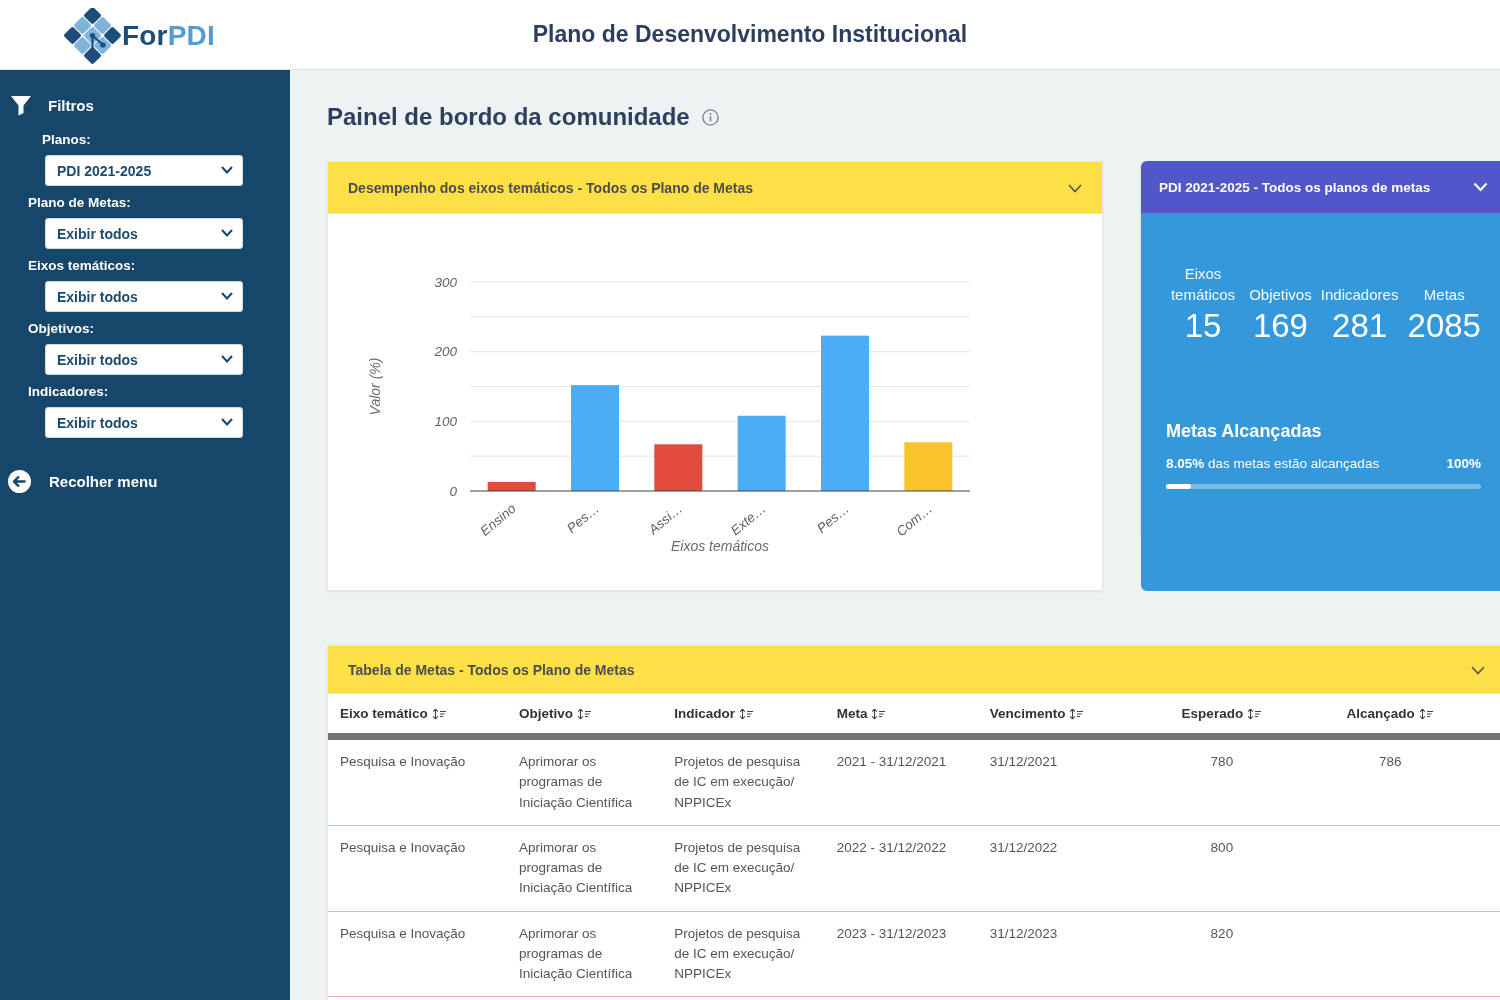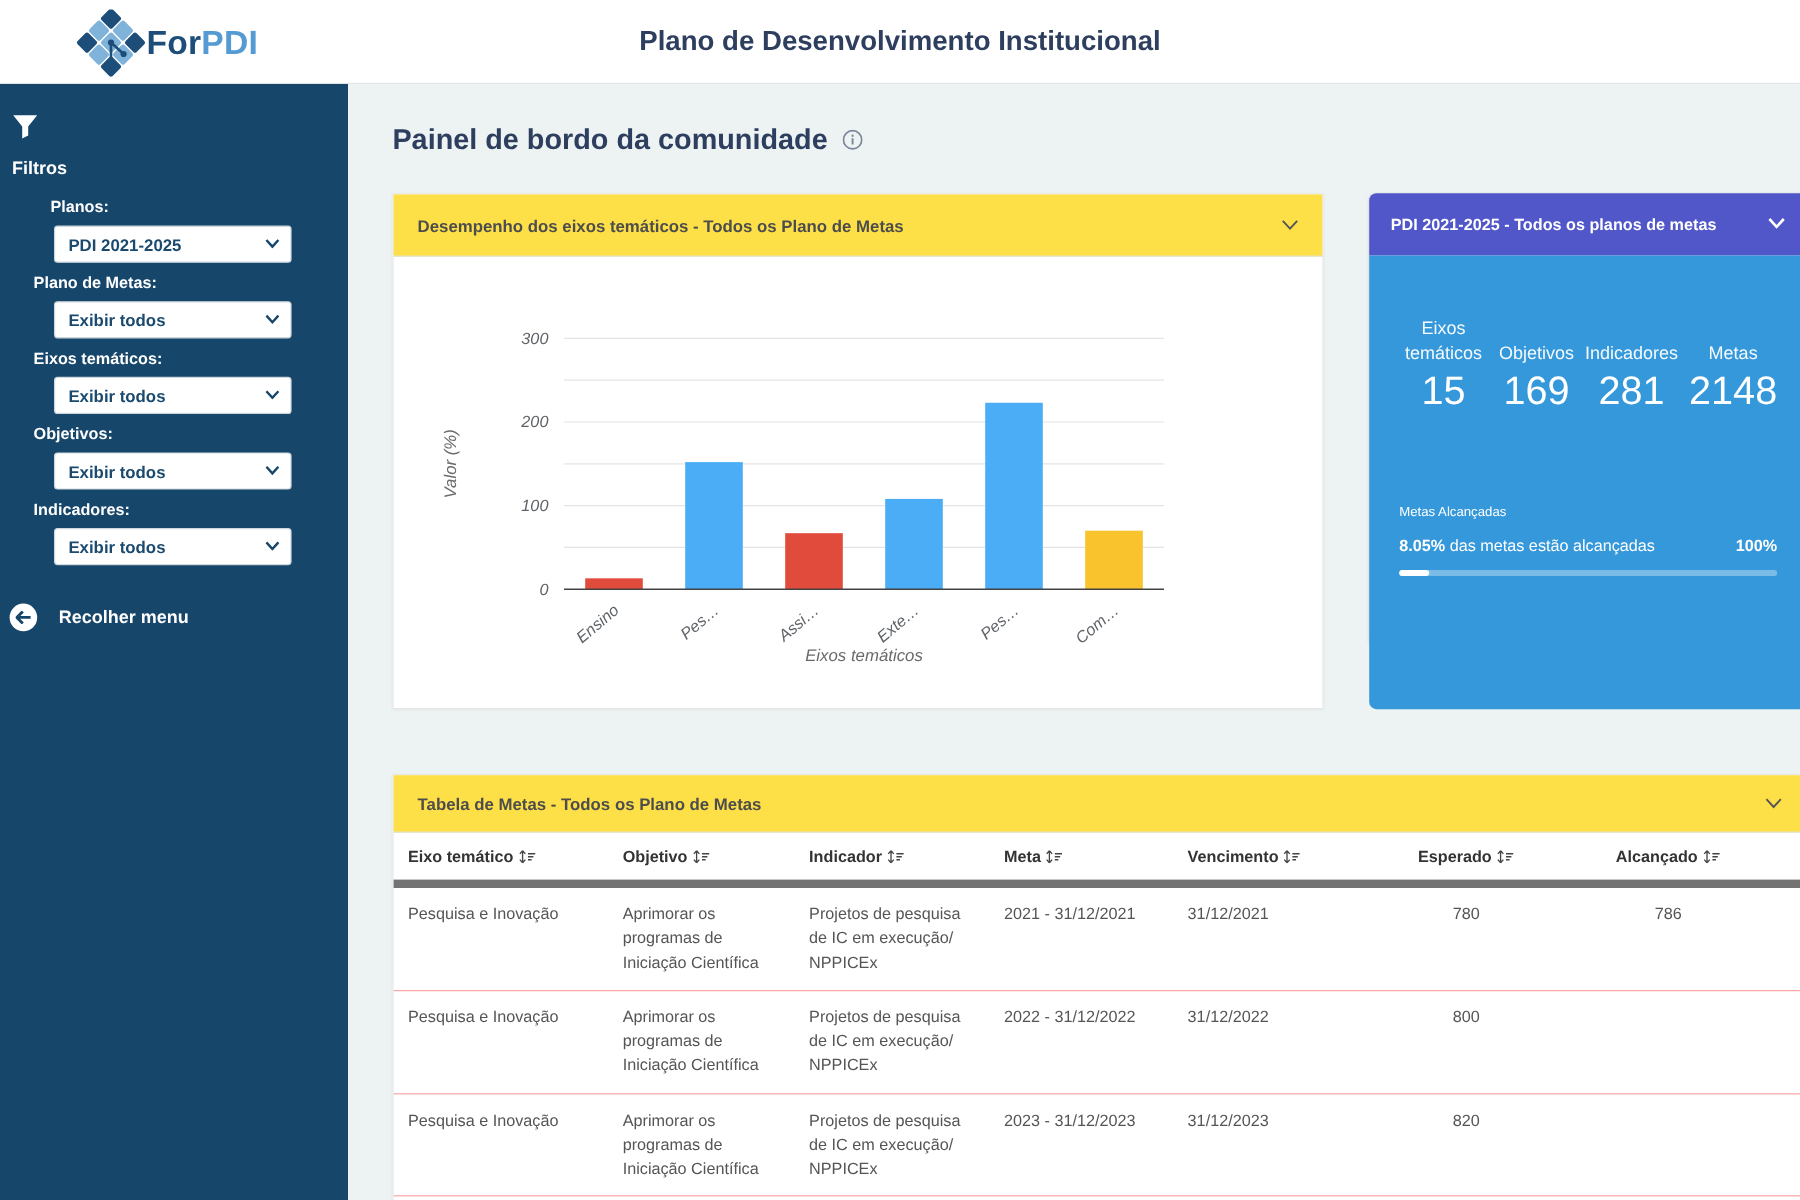--- a/index.html
+++ b/index.html
@@ -18,21 +18,21 @@
   .logo-pdi { color: #559BD3; }
   .topbar-title {
     width: 100%; text-align: center; font-size: 23px; font-weight: bold; color: #2D3E5F;
   }
 
   
   .sidebar {
     position: absolute; left: 0; top: 70px; width: 290px; height: 930px;
     background: #17466B; color: #fff;
   }
-  .filters-head { display: flex; gap: 16px; padding: 24px 0 0 10px; flex-direction: column; }
+  .filters-head { display: flex; align-items: center; gap: 16px; padding: 24px 0 0 10px; }
   .filters-head .f-label { font-size: 15px; font-weight: bold; }
   .filter-fields { padding-left: 28px; margin-top: 16px; }
   .filter-field { margin-bottom: 9px; }
   .filter-field .f-lab { display: block; font-size: 13.5px; font-weight: bold; margin-bottom: 8px; }
   .filter-field:first-child .f-lab { margin-left: 14px; }
   .select-box {
     position: relative; margin-left: 17px; width: 198px; height: 31px;
     background: #ffffff; border-radius: 3px; border: 1px solid #cfd8dc;
     display: flex; align-items: center; padding: 0 28px 0 11px;
     font-size: 14px; font-weight: 600; color: #1B4A6F; cursor: pointer;
@@ -73,21 +73,21 @@
     display: flex; align-items: center; justify-content: space-between;
     padding: 0 18px; cursor: pointer;
   }
   .summary-header .ph-title { font-size: 13.5px; font-weight: bold; color: #ffffff; }
   .summary-body { height: 378px; border-radius: 0 0 6px 6px; padding: 50px 25px 0; color: #fff; }
   .stats-row { display: flex; justify-content: space-between; align-items: flex-end; }
   .stat-item { display: flex; flex-direction: column; align-items: center; }
   .stat-label { font-size: 15px; color: rgba(255,255,255,0.95); text-align: center; line-height: 1.4; }
   .stat-value { font-size: 33px; margin-top: 2px; }
   .goals { margin-top: 76px; }
-  .goals-title { font-size: 11px; font-weight: normal; }
+  .goals-title { font-size: 18px; font-weight: bold; }
   .goals-line { display: flex; justify-content: space-between; font-size: 13.5px; margin-top: 14px; }
   .goals-line b { font-size: 13.5px; }
   .progress-track {
     margin-top: 13px; height: 5px; border-radius: 3px; background: rgba(255,255,255,0.35);
     position: relative;
   }
   .progress-fill { position: absolute; left: 0; top: 0; height: 5px; border-radius: 3px; background: #ffffff; }
 
   
   .table-panel {
@@ -271,21 +271,21 @@
             <div class="stat-item">
               <div class="stat-label">Objetivos</div>
               <div class="stat-value">169</div>
             </div>
             <div class="stat-item">
               <div class="stat-label">Indicadores</div>
               <div class="stat-value">281</div>
             </div>
             <div class="stat-item">
               <div class="stat-label">Metas</div>
-              <div class="stat-value">2148</div>
+              <div class="stat-value">2085</div>
             </div>
           </div>
         <div class="goals">
           <div class="goals-title">Metas Alcançadas</div>
           <div class="goals-line">
             <span><b>8.05%</b><span> das metas estão alcançadas</span></span>
             <b>100%</b>
           </div>
           <div class="progress-track">
             <div class="progress-fill" id="progressFill" style="width: 8.05%;"></div>

